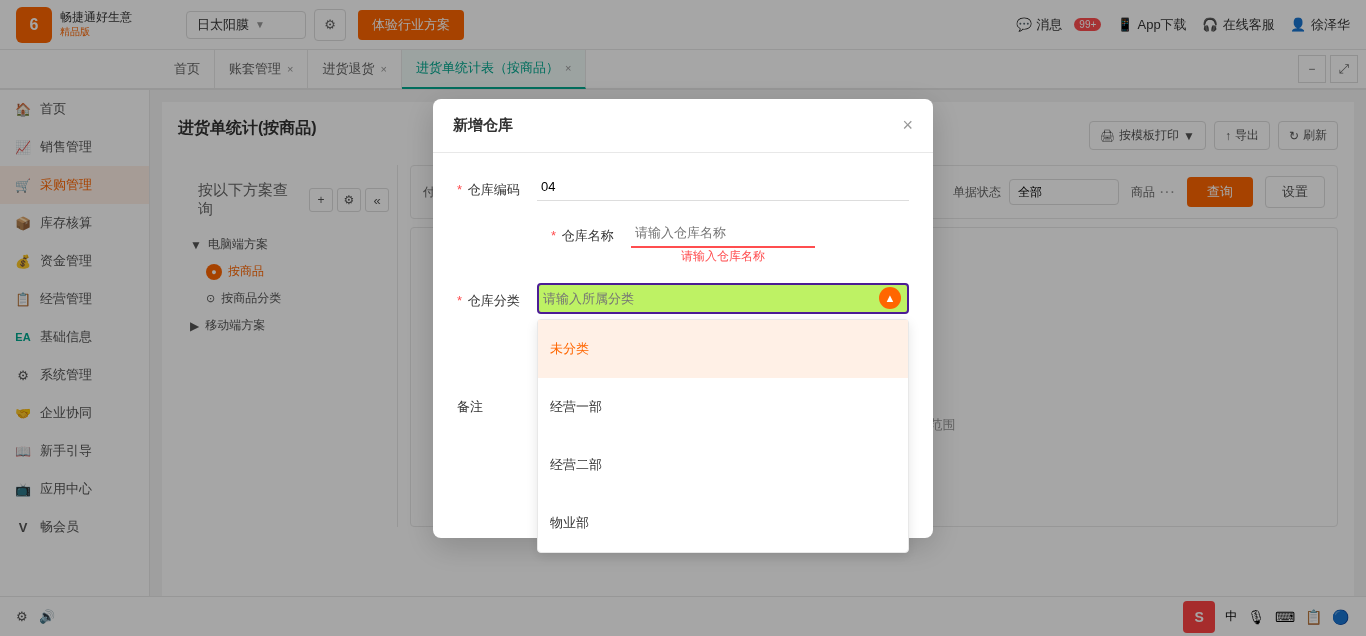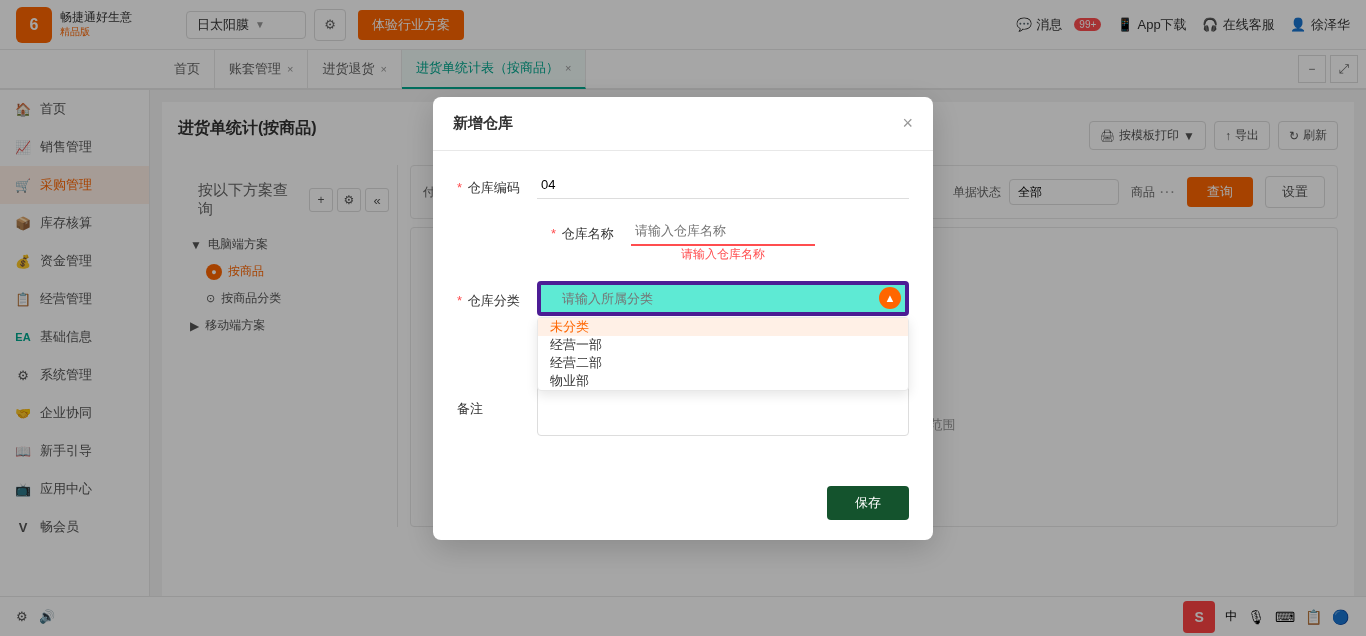--- a/index.html
+++ b/index.html
@@ -242,43 +242,43 @@
 
     .form-textarea {
       flex: 1; border: 1px solid #ddd; border-radius: 4px;
       padding: 6px 8px; font-size: 13px; resize: none; height: 60px; outline: none;
     }
 
     .select-wrap {
       flex: 1; position: relative;
     }
     .select-input {
-      width: 100%; border: 4px solid #4c1d95; border-radius: 4px;
-      padding: 6px 32px 6px 21px; font-size: 13px; outline: none;
-      background: #5eead4; cursor: pointer;
+      width: 100%; border: 2px solid #4c1d95; border-radius: 4px;
+      padding: 6px 32px 6px 4px; font-size: 13px; outline: none;
+      background: #bef264; cursor: pointer;
     }
     .select-arrow {
       position: absolute; right: 8px; top: 50%; transform: translateY(-50%);
       width: 22px; height: 22px; background: #ff6600; border-radius: 50%;
       display: flex; align-items: center; justify-content: center;
       color: #fff; font-size: 11px; cursor: pointer;
     }
 
     
     .dropdown-list {
       position: absolute;
       top: 36px; left: 0; right: 0;
       background: #fff;
       border: 1px solid #e8e8e8;
       border-radius: 4px;
       box-shadow: 0 4px 12px rgba(0,0,0,0.1);
       z-index: 200;
     }
     .dropdown-item {
-      padding: 0 12px; font-size: 13px; color: #333; cursor: pointer;
+      padding: 20px 12px; font-size: 13px; color: #333; cursor: pointer;
     }
     .dropdown-item.selected { background: #fff0e6; color: #ff6600; }
 
     .modal-footer {
       display: flex; justify-content: flex-end;
       padding: 12px 24px 20px;
       gap: 10px;
     }
     .btn-save {
       background: #14532d; color: #fff; border: none;

